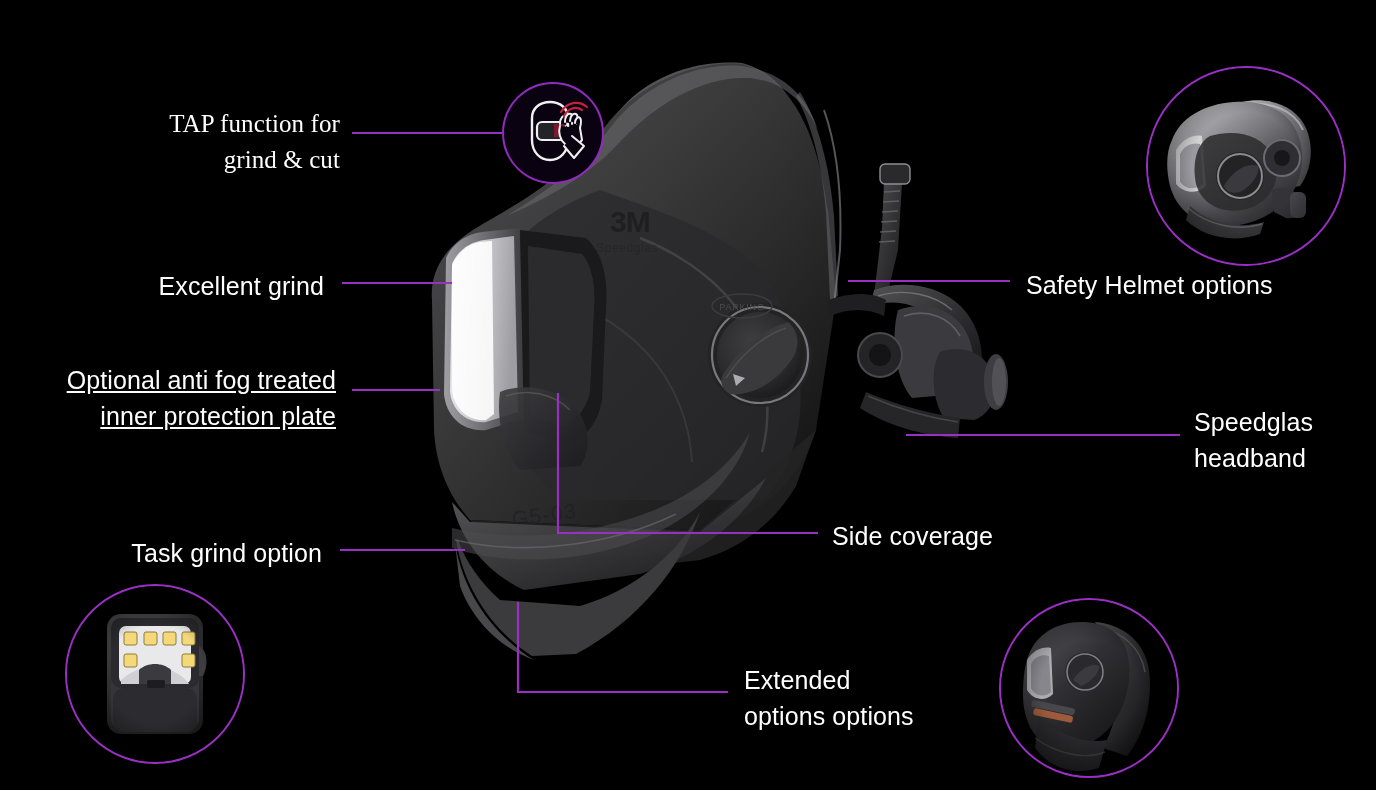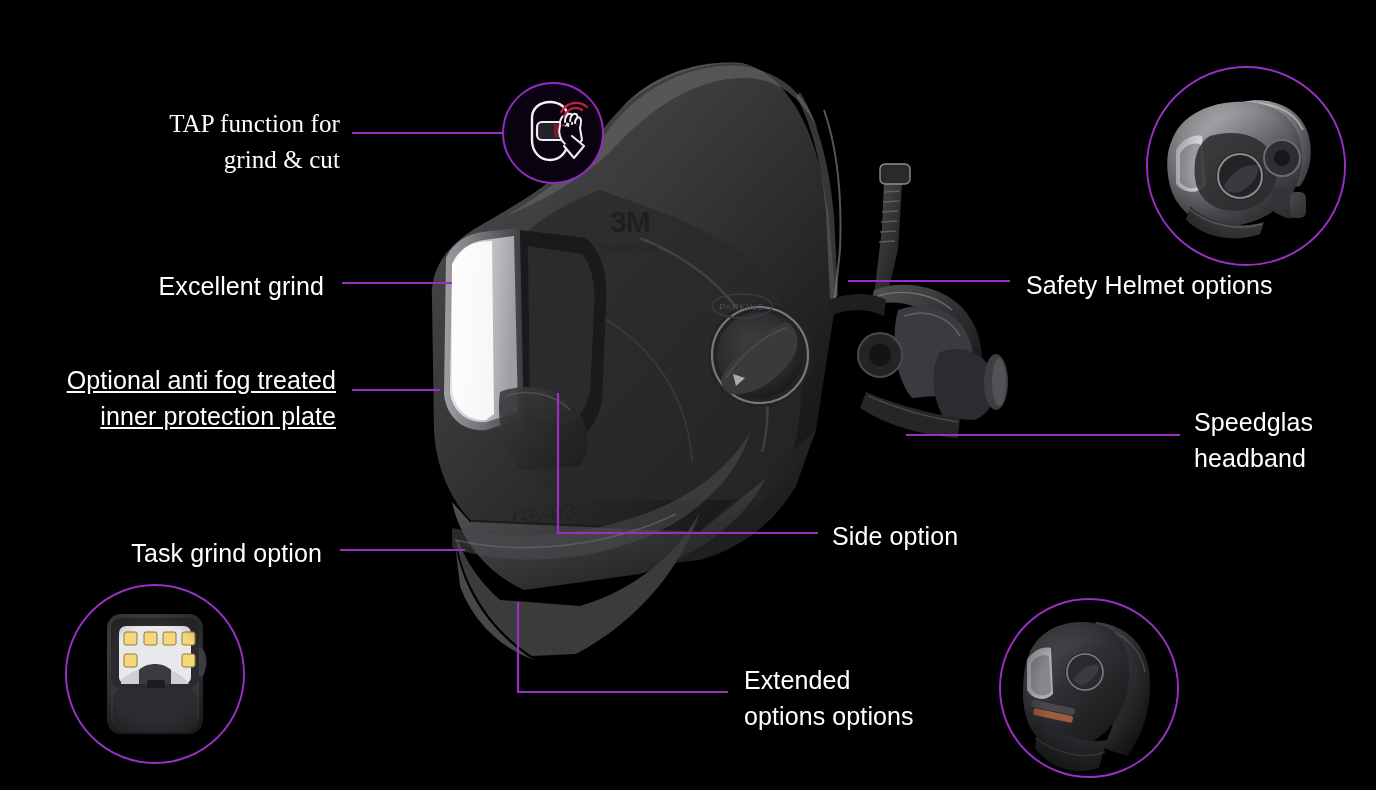--- a/index.html
+++ b/index.html
@@ -421,18 +421,18 @@
   <div class="callout-label lbl-left" style="left:0px; top:363px; width:336px;text-decoration:underline;">Optional anti fog treated
 inner protection plate</div>
 
   <div class="callout-label lbl-left" style="left:0px; top:536px; width:322px;">Task grind option</div>
 
   <div class="callout-label lbl-right" style="left:1026px; top:268px; width:330px;">Safety Helmet options</div>
 
   <div class="callout-label lbl-right" style="left:1194px; top:405px; width:182px;">Speedglas
 headband</div>
 
-  <div class="callout-label lbl-right" style="left:832px; top:519px; width:300px;">Side option</div>
+  <div class="callout-label lbl-right" style="left:832px; top:519px; width:300px;">Side coverage</div>
 
   <div class="callout-label lbl-right" style="left:744px; top:663px; width:330px;">Extended
 options options</div>
 
 </div>
 
 </body></html>

